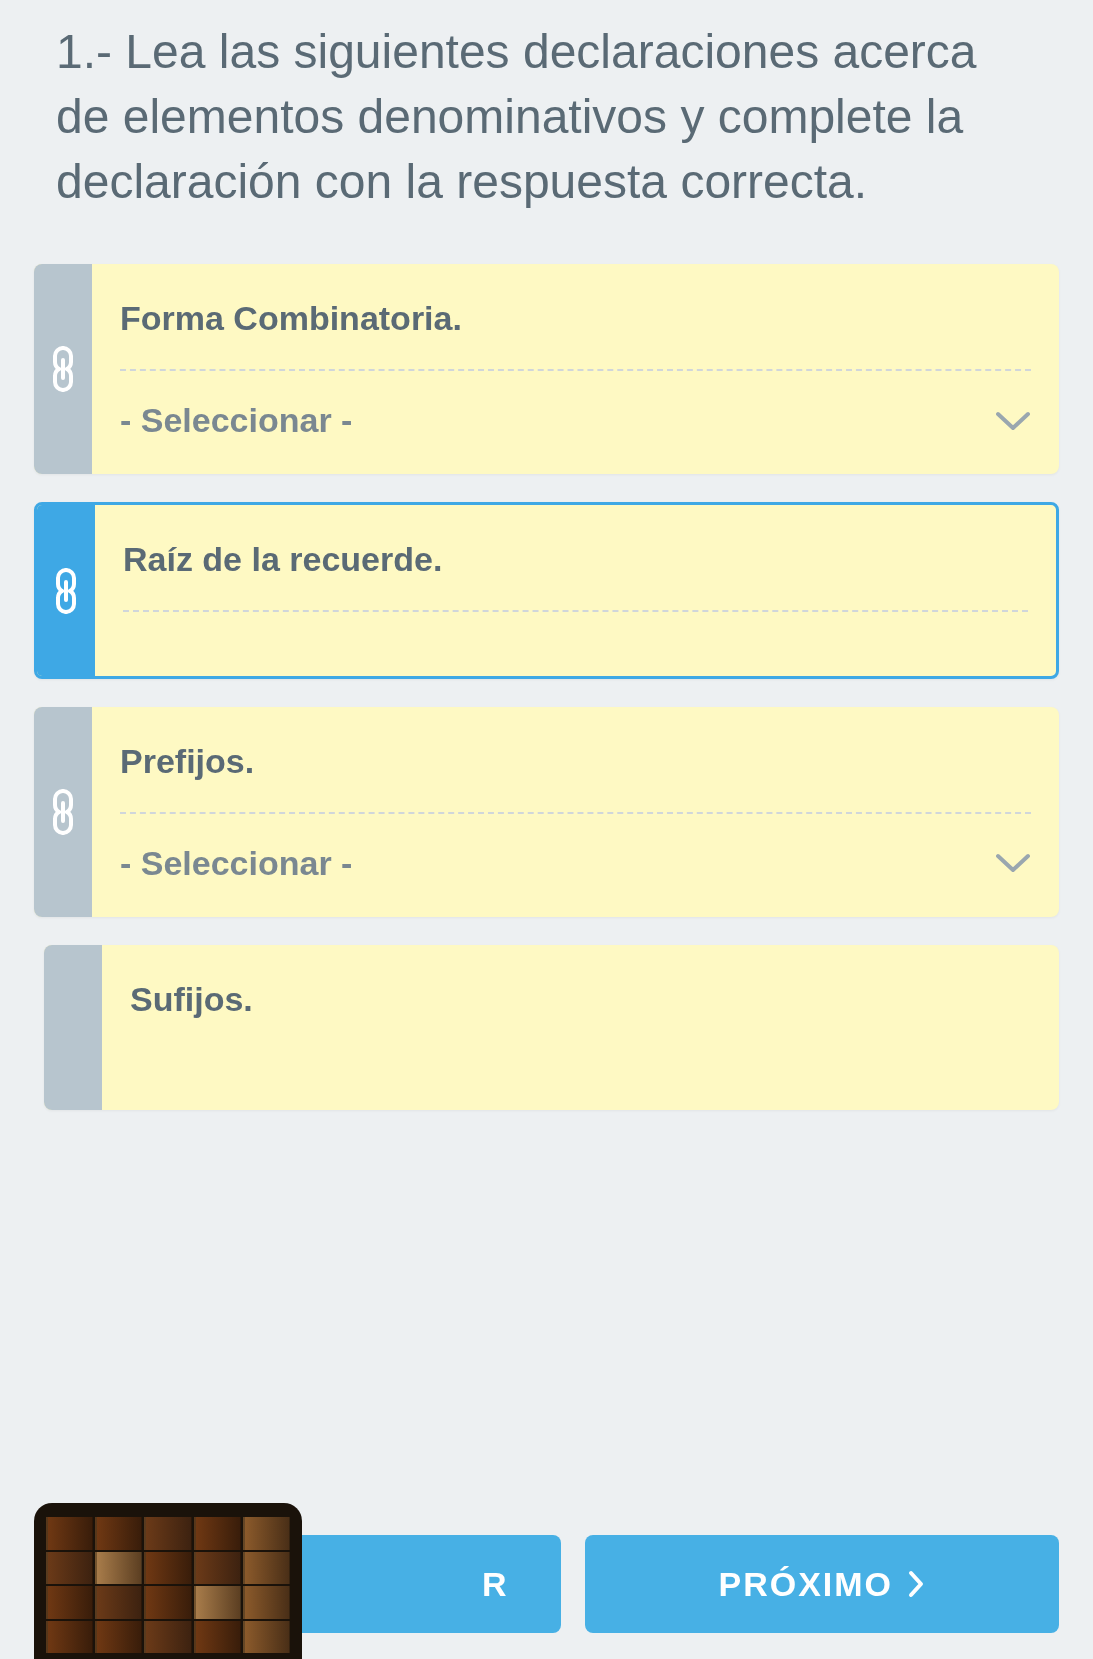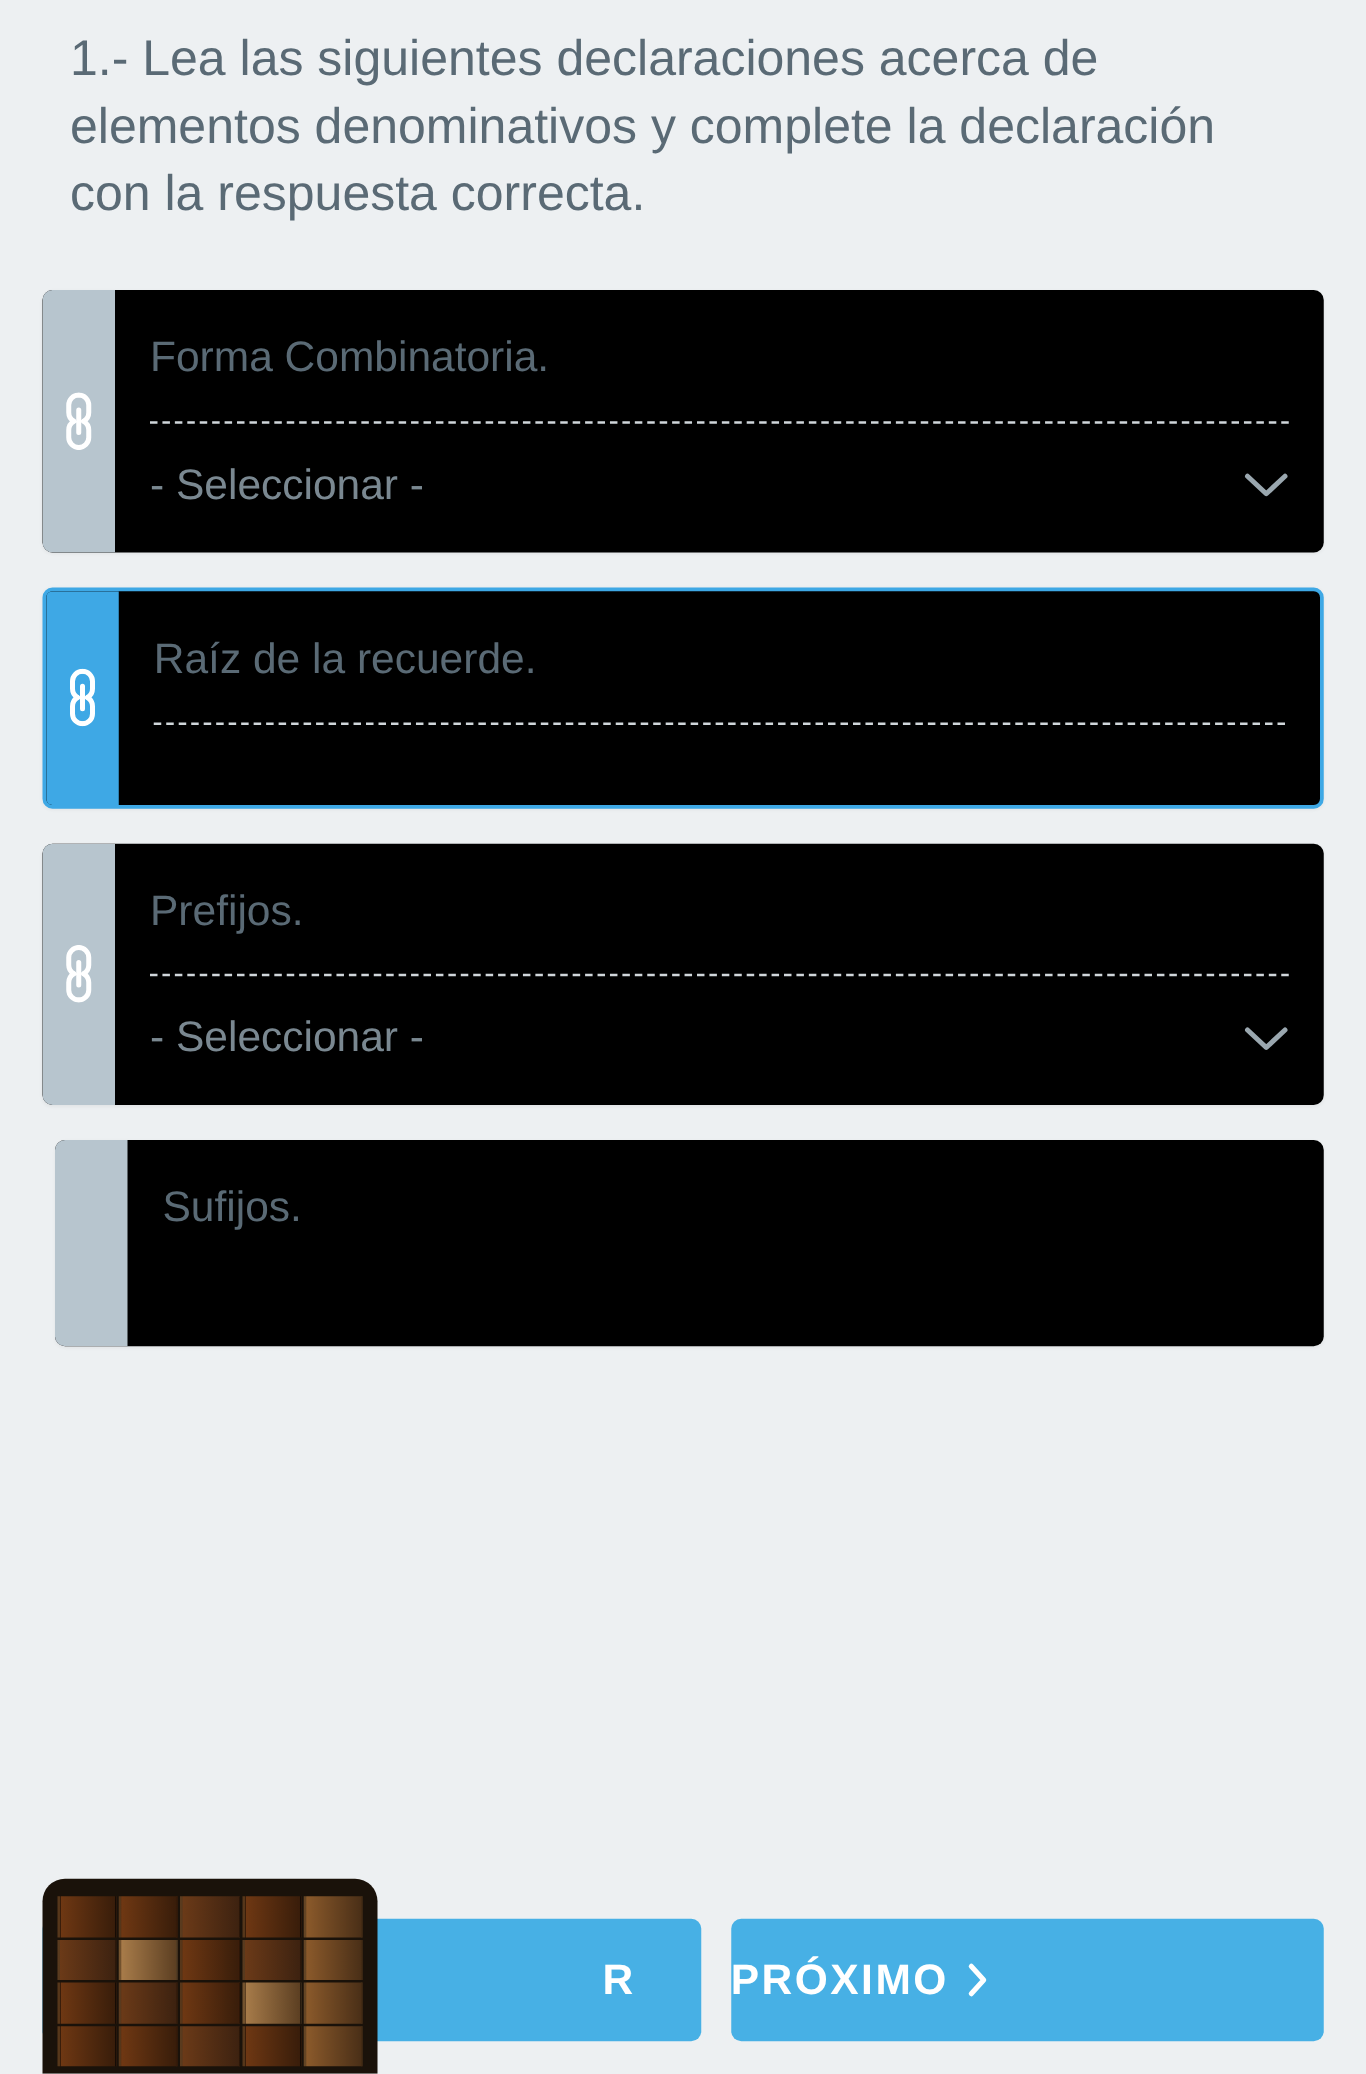--- a/index.html
+++ b/index.html
@@ -9,32 +9,33 @@
       width: 1093px;
       height: 1659px;
       overflow: hidden;
       position: relative;
     }
     .container {
       padding: 20px 34px 0 34px;
     }
     .question-text {
       color: #5a6a75;
-      font-size: 40px;
+      font-size: 48px;
       line-height: 1.35;
       margin-bottom: 50px;
       padding: 0 22px;
     }
     .card {
       display: flex;
-      background: #000000;
+      background: #fef9c3;
       border-radius: 8px;
       margin-bottom: 28px;
       box-shadow: 0 1px 3px rgba(0,0,0,0.05);
       overflow: hidden;
+      font-weight: bold;
     }
     .card.selected {
       border: 3px solid #3ea8e5;
     }
     .card-handle {
       width: 58px;
       background: #b7c5ce;
       display: flex;
       align-items: center;
       justify-content: center;
@@ -122,20 +123,21 @@
       height: 98px;
       background: #47b0e5;
       color: #fff;
       font-size: 34px;
       font-weight: 700;
       letter-spacing: 2px;
       border: none;
       border-radius: 8px;
       display: flex;
       align-items: center;
+      justify-content: center;
       gap: 14px;
       cursor: pointer;
     }
     .btn-prev {
       justify-content: flex-end;
       padding-right: 52px;
     }
     .btn-chevron {
       width: 18px;
       height: 28px;

